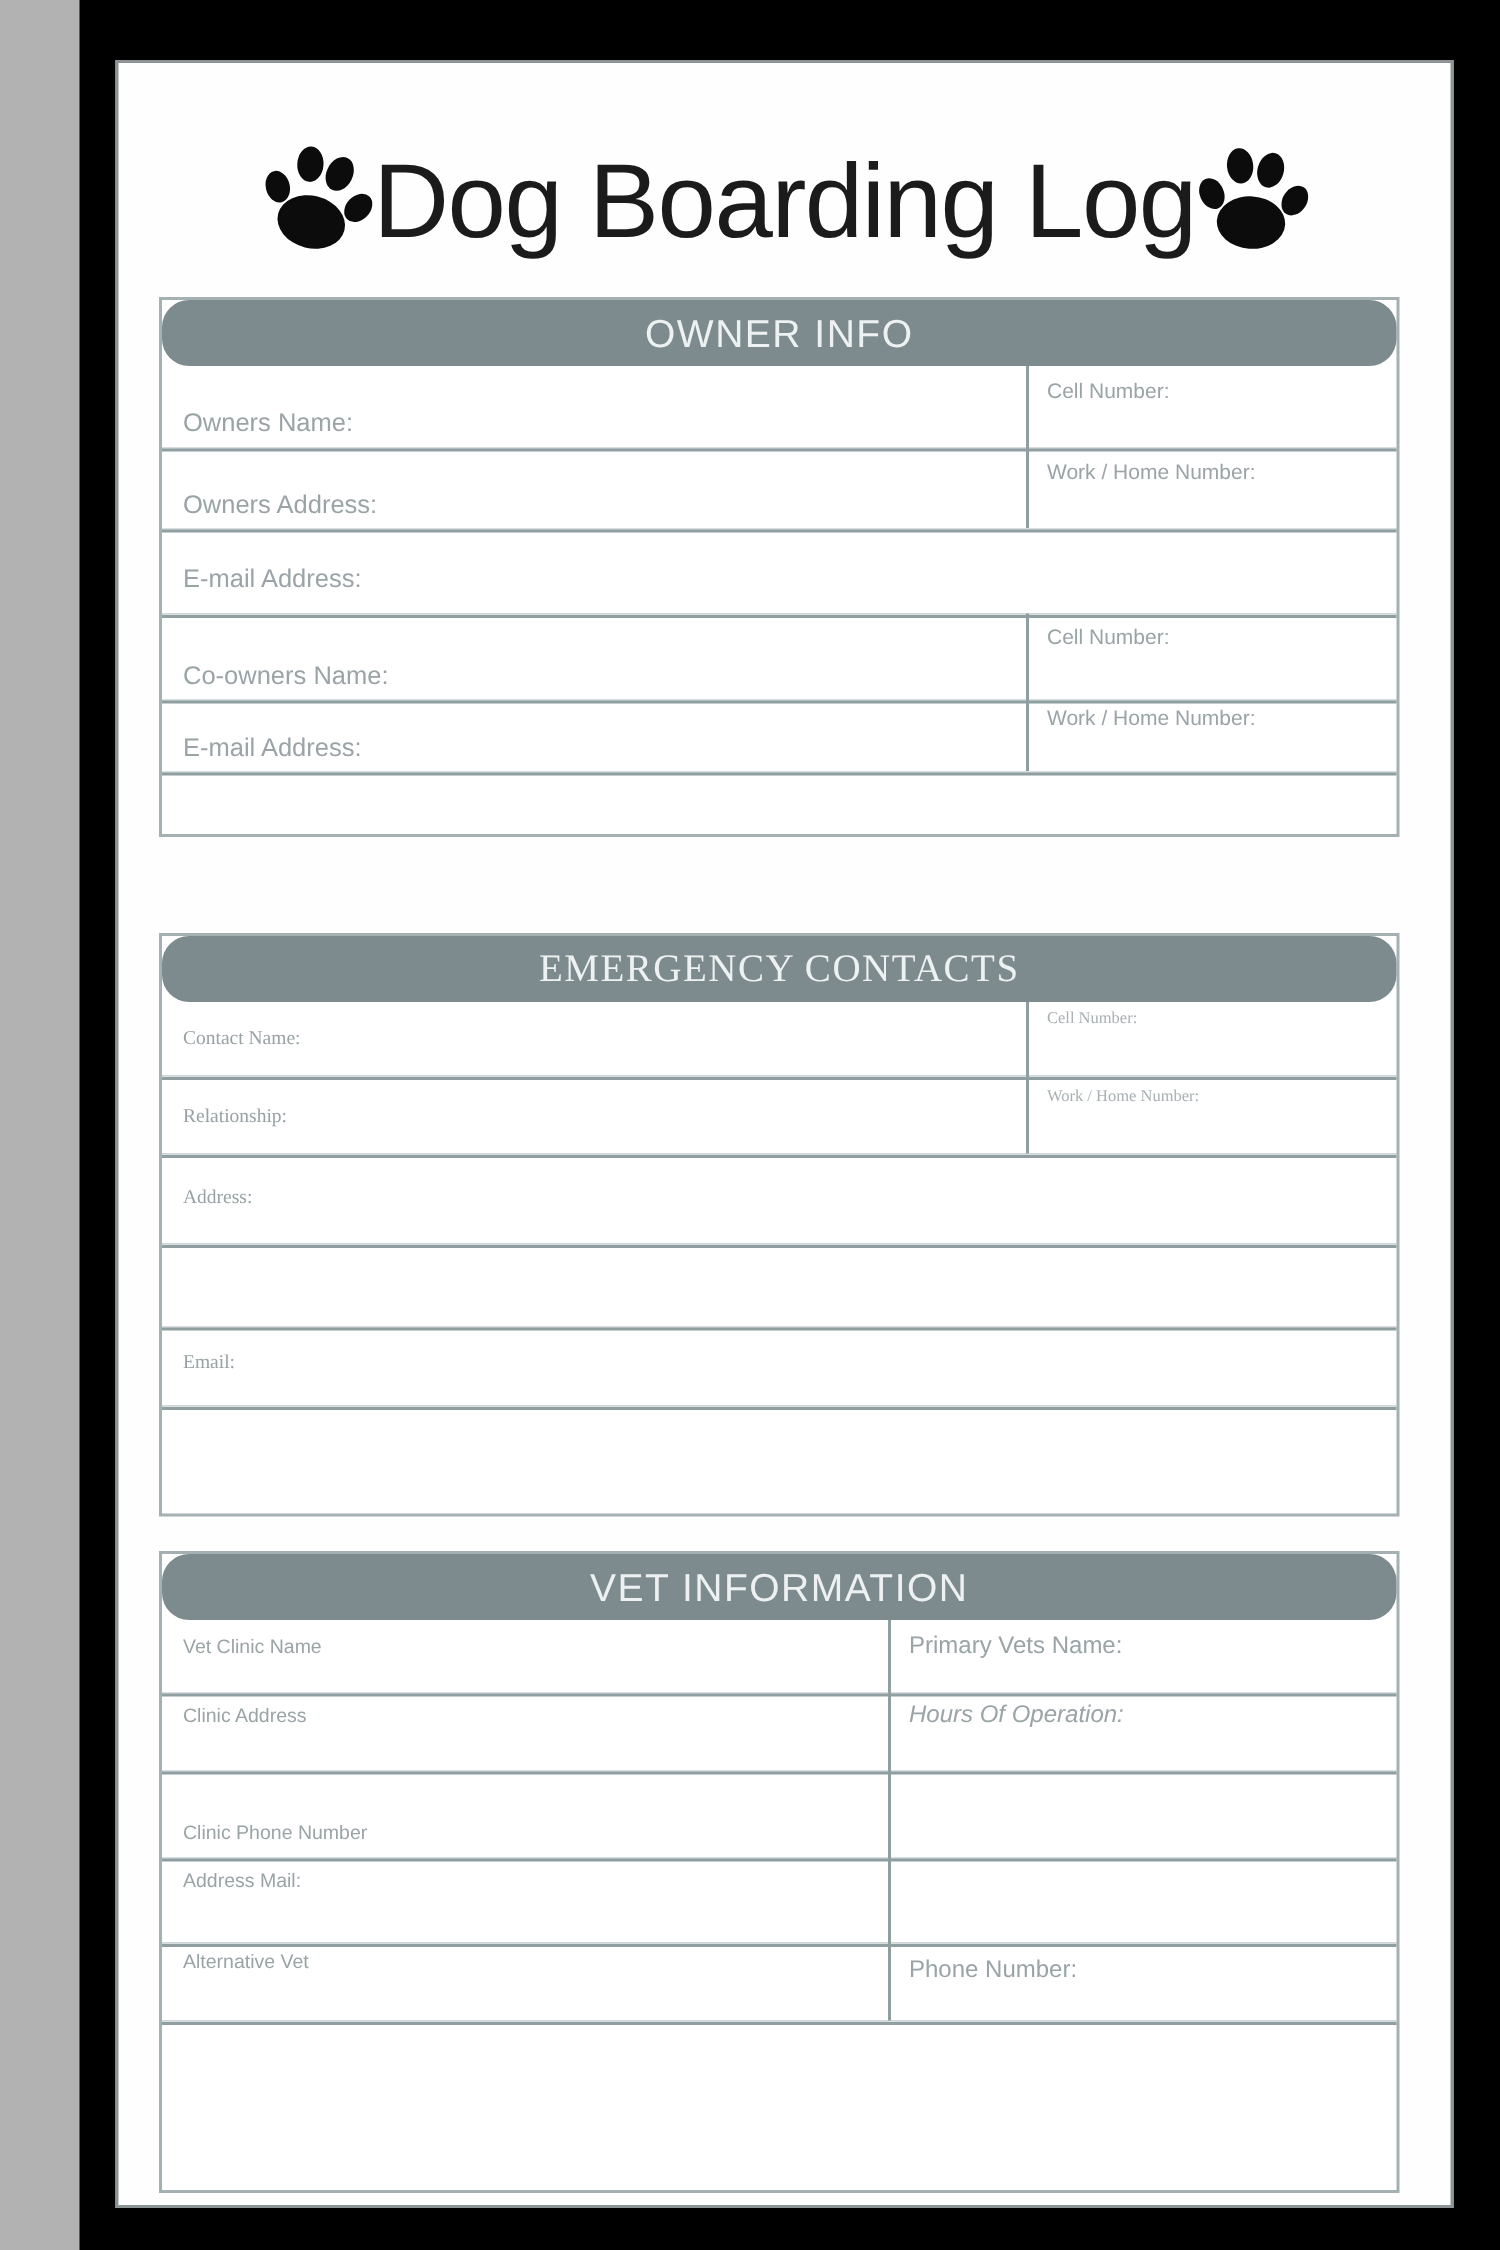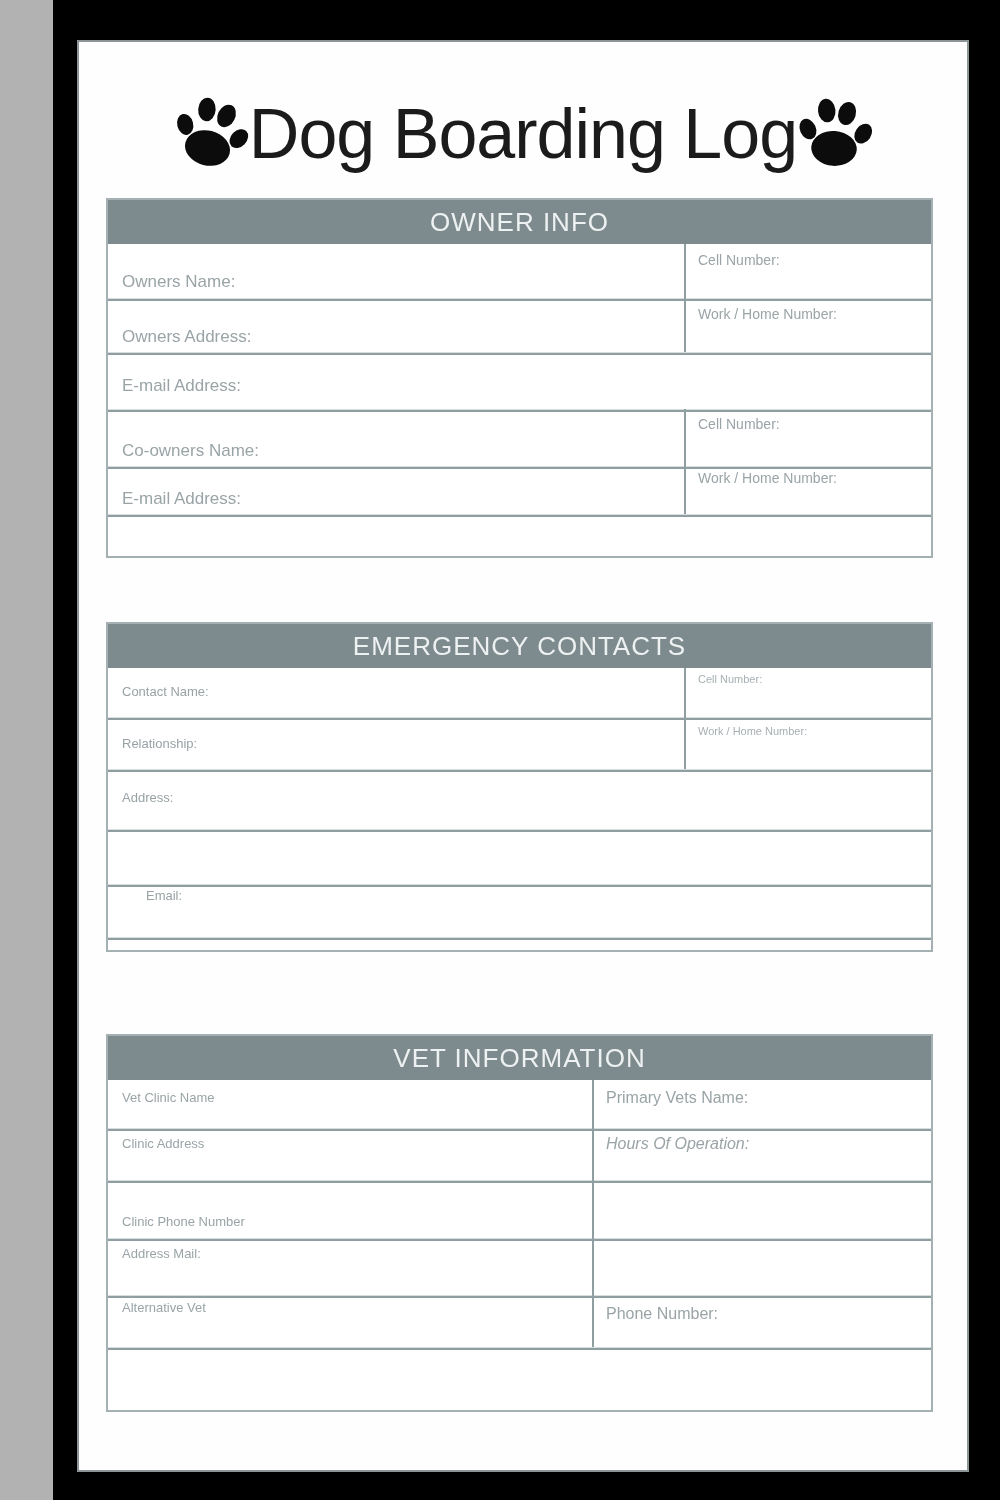--- a/index.html
+++ b/index.html
@@ -21,21 +21,21 @@
     letter-spacing:-1px;white-space:nowrap;
   }
   .paw{width:76px;height:72px;display:block;}
   .paw-left{transform:rotate(14deg);}
   .paw-right{transform:rotate(4deg);}
   .section{
     position:absolute;left:27px;width:827px;
     border:2px solid #a5b0b2;box-sizing:border-box;background:#fff;
   }
   .sec-header{
-    height:44px;background:#7d8b8e;display:flex;align-items:center;justify-content:center;
+    height:44px;background:#7d8b8e;display:flex;align-items:center;justify-content:center;border-radius:18px;
   }
   .sec-header span{
     color:#eef1f1;font-size:26px;letter-spacing:1px;font-weight:400;
   }
   .sec-body{position:relative;width:100%;}
   .hline{position:absolute;left:0;right:0;height:3px;background:#8f9ea1;border-top:1px solid #d8dedf;box-sizing:border-box;}
   .vdiv{position:absolute;width:2px;background:#8f9ea1;}
   .lbl{position:absolute;color:#9aa4a7;white-space:nowrap;line-height:1.2;}
   .f17{font-size:17px;}
   .f14{font-size:14px;}
@@ -91,42 +91,42 @@
       <span class="lbl f17" style="left:14px;top:83px;">Owners Address:</span>
       <span class="lbl f14" style="left:590px;top:62px;">Work / Home Number:</span>
       <span class="lbl f17" style="left:14px;top:132px;">E-mail Address:</span>
       <span class="lbl f17" style="left:14px;top:197px;">Co-owners Name:</span>
       <span class="lbl f14" style="left:590px;top:172px;">Cell Number:</span>
       <span class="lbl f17" style="left:14px;top:245px;">E-mail Address:</span>
       <span class="lbl f14" style="left:590px;top:226px;">Work / Home Number:</span>
     </div>
   </div>
 
-  <div class="section" style="top:580px;height:330px;">
+  <div class="section" style="top:580px;height:389px;font-family:Liberation Serif, serif;">
     <div class="sec-header">
       <span>EMERGENCY CONTACTS</span>
     </div>
     <div class="sec-body" style="height:309px;">
       <div class="hline" style="top:49px;"></div>
       <div class="hline" style="top:101px;"></div>
       <div class="hline" style="top:161px;"></div>
       <div class="hline" style="top:216px;"></div>
       <div class="hline" style="top:269px;"></div>
       <div class="vdiv" style="left:576px;top:0;height:101px;"></div>
 
       <span class="lbl f21" style="left:14px;top:16px;">Contact Name:</span>
       <span class="lbl f11" style="left:590px;top:5px;">Cell Number:</span>
       <span class="lbl f21" style="left:14px;top:68px;">Relationship:</span>
       <span class="lbl f11" style="left:590px;top:57px;">Work / Home Number:</span>
       <span class="lbl f21" style="left:14px;top:122px;">Address:</span>
-      <span class="lbl f21" style="left:14px;top:220px;margin-left:24px;">Email:</span>
+      <span class="lbl f21" style="left:14px;top:232px;">Email:</span>
     </div>
   </div>
 
-  <div class="section" style="top:992px;height:378px;">
+  <div class="section" style="top:992px;height:428px;">
     <div class="sec-header">
       <span>VET INFORMATION</span>
     </div>
     <div class="sec-body" style="height:330px;">
       <div class="hline" style="top:48px;"></div>
       <div class="hline" style="top:100px;"></div>
       <div class="hline" style="top:158px;"></div>
       <div class="hline" style="top:215px;"></div>
       <div class="hline" style="top:267px;"></div>
       <div class="vdiv" style="left:484px;top:0;height:267px;"></div>

